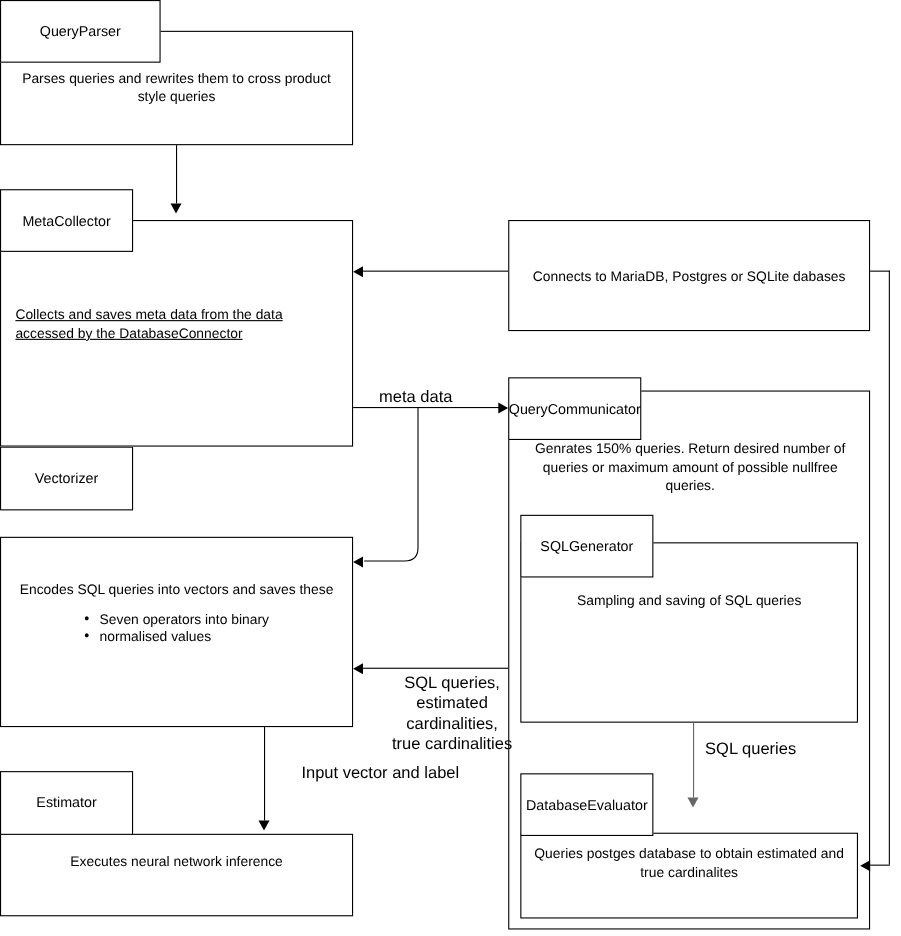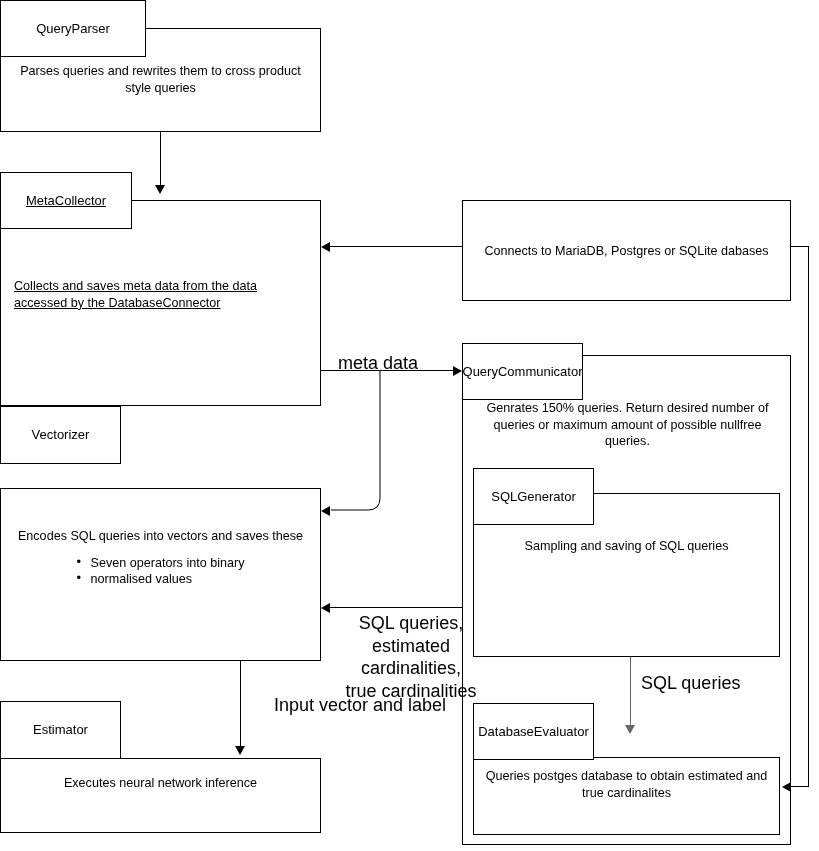--- a/index.html
+++ b/index.html
@@ -102,21 +102,21 @@
   }
   .arrow.down {
     border-left: 5px solid transparent;
     border-right: 5px solid transparent;
     border-top: 9px solid #000000;
   }
   .arrow.down.grey { border-top-color: #666666; }
 
   .edge-label {
     position: absolute;
-    font-size: 18px;
+    font-size: 15px;
     line-height: 1.25;
     text-align: center;
     color: #000000;
     background: transparent;
     z-index: 6;
     white-space: pre-line;
   }
   svg.curve {
     position: absolute;
     overflow: visible;
@@ -131,21 +131,21 @@
   <div class="block" style="left:0px; top:28px; width:321px; height:104px;"></div>
   <div class="block-title" style="left:0px; top:0px; width:146px; height:57px;">
     <span>QueryParser</span>
   </div>
   <div class="block-body" style="left:4px; top:63px; width:313px;">Parses queries and rewrites them to cross product style queries</div>
 
   <div class="ln v" style="left:160px; top:132px; height:53px;"></div>
   <div class="arrow down" style="left:155px; top:185px;"></div>
 
   <div class="block" style="left:0px; top:200px; width:321px; height:206px;"></div>
-  <div class="block-title" style="left:0px; top:172px; width:132px; height:57px;text-decoration:underline;">
+  <div class="block-title" style="left:0px; top:172px; width:121px; height:57px;">
     <span>MetaCollector</span>
   </div>
   <div class="block-body left" style="left:4px; top:278px; width:313px;">Collects and saves meta data from the data accessed by the DatabaseConnector</div>
 
   <div class="block" style="left:462px; top:200px; width:329px; height:101px;"></div>
   <div class="block-body" style="left:466px; top:243px; width:321px;">Connects to MariaDB, Postgres or SQLite dabases</div>
 
   <div class="ln h" style="left:330px; top:246px; width:132px;"></div>
   <div class="arrow left" style="left:321px; top:242px;"></div>
 

